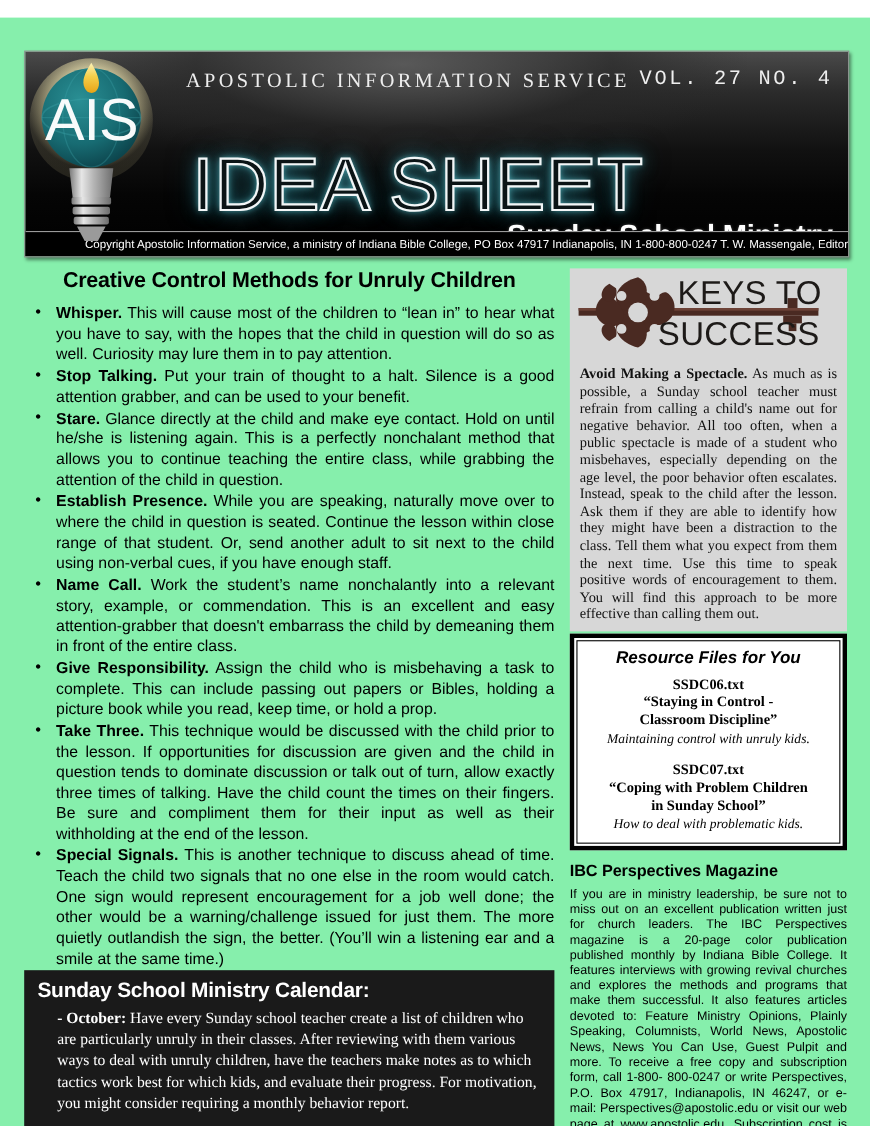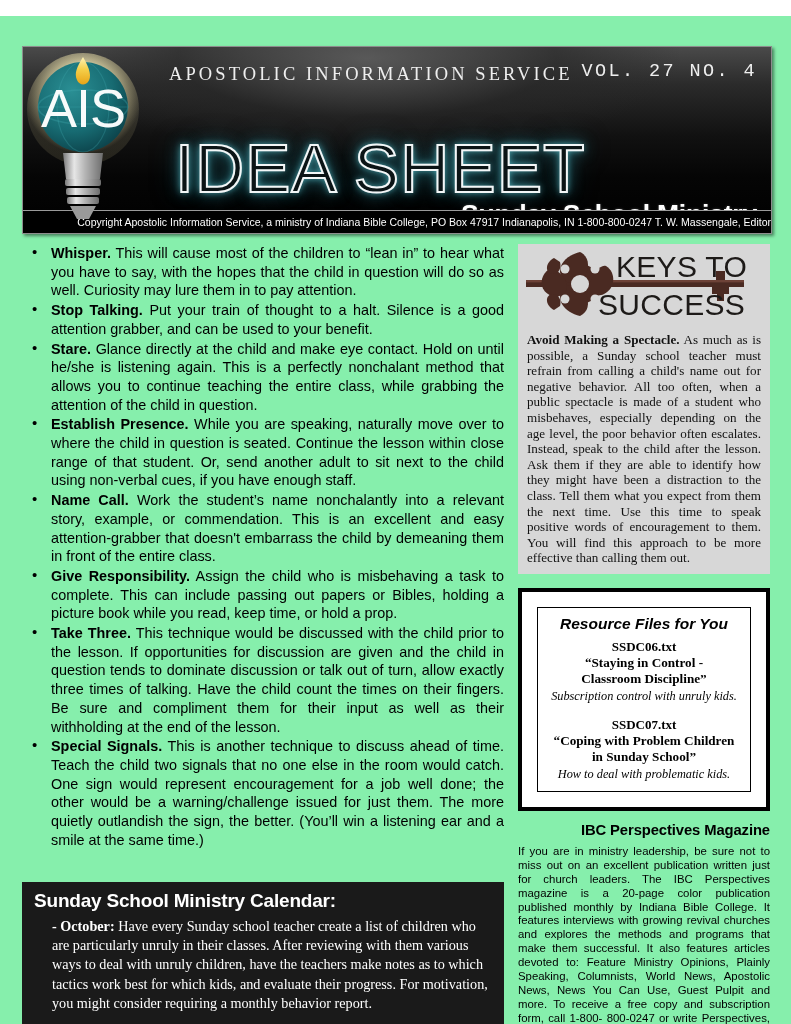--- a/index.html
+++ b/index.html
@@ -235,26 +235,26 @@
     font-family: "Liberation Serif", serif;
     font-size: 13.1px;
     line-height: 15.6px;
     text-align: justify;
     color: #111;
   }
   .keys-text b { font-weight: bold; }
 
   
   .resource-box {
-    margin-top: 14px;
+    margin-top: 2px;
     width: 252px;
     box-sizing: border-box;
     border: 4px solid #000000;
     background: #ffffff;
-    padding: 13px;
+    padding: 0;
   }
   .resource-inner {
     border: 1px solid #000000;
     margin: 2px;
     padding: 7px 8px 9px 8px;
     text-align: center;
   }
   .resource-title {
     font-family: "Liberation Sans", sans-serif;
     font-size: 15.5px;
@@ -282,21 +282,21 @@
     font-size: 12.3px;
     font-style: italic;
     color: #000;
     line-height: 16px;
   }
   .res-gap { height: 13px; }
 
   
   .ibc-heading {
     margin-top: 11px;
-    text-align: right;
+    text-align: left;
     font-family: "Liberation Sans", sans-serif;
     font-size: 14.8px;
     font-weight: bold;
     color: #000;
     letter-spacing: -0.1px;
   }
   .ibc-body {
     margin-top: 7px;
     font-family: "Liberation Sans", sans-serif;
     font-size: 11.4px;
@@ -358,20 +358,21 @@
     </div>
 
     <div class="kicker">APOSTOLIC INFORMATION SERVICE</div>
     <div class="volume">VOL. 27 NO. 4</div>
     <div class="bigtitle">IDEA SHEET</div>
     <div class="subtitle">Sunday School Ministry</div>
     <div class="copyright-bar">Copyright Apostolic Information Service, a ministry of Indiana Bible College, PO Box 47917 Indianapolis, IN 1-800-800-0247 T. W. Massengale, Editor</div>
   </div>
 
   <div class="left-col">
+    <h1 class="article-title">Creative Control Methods for Unruly Children</h1>
 
     <ul class="methods">
       <li>
         <b>Whisper.</b>
         <span>This will cause most of the children to “lean in” to hear what you have to say, with the hopes that the child in question will do so as well.  Curiosity may lure them in to pay attention.</span>
       </li>
       <li>
         <b>Stop Talking.</b>
         <span>Put your train of thought to a halt.  Silence is a good attention grabber, and can be used to your benefit.</span>
       </li>
@@ -447,21 +448,21 @@
       </div>
     </div>
 
     <div class="resource-box">
       <div class="resource-inner">
         <div class="resource-title">Resource Files for You</div>
 
         <div class="res-file">SSDC06.txt</div>
         <div class="res-name">“Staying in Control -</div>
         <div class="res-name">Classroom Discipline”</div>
-        <div class="res-desc">Subscription control with unruly kids.</div>
+        <div class="res-desc">Maintaining control with unruly kids.</div>
 
         <div class="res-gap"></div>
 
         <div class="res-file">SSDC07.txt</div>
         <div class="res-name">“Coping with Problem Children</div>
         <div class="res-name">in Sunday School”</div>
         <div class="res-desc">How to deal with problematic kids.</div>
       </div>
     </div>
 

